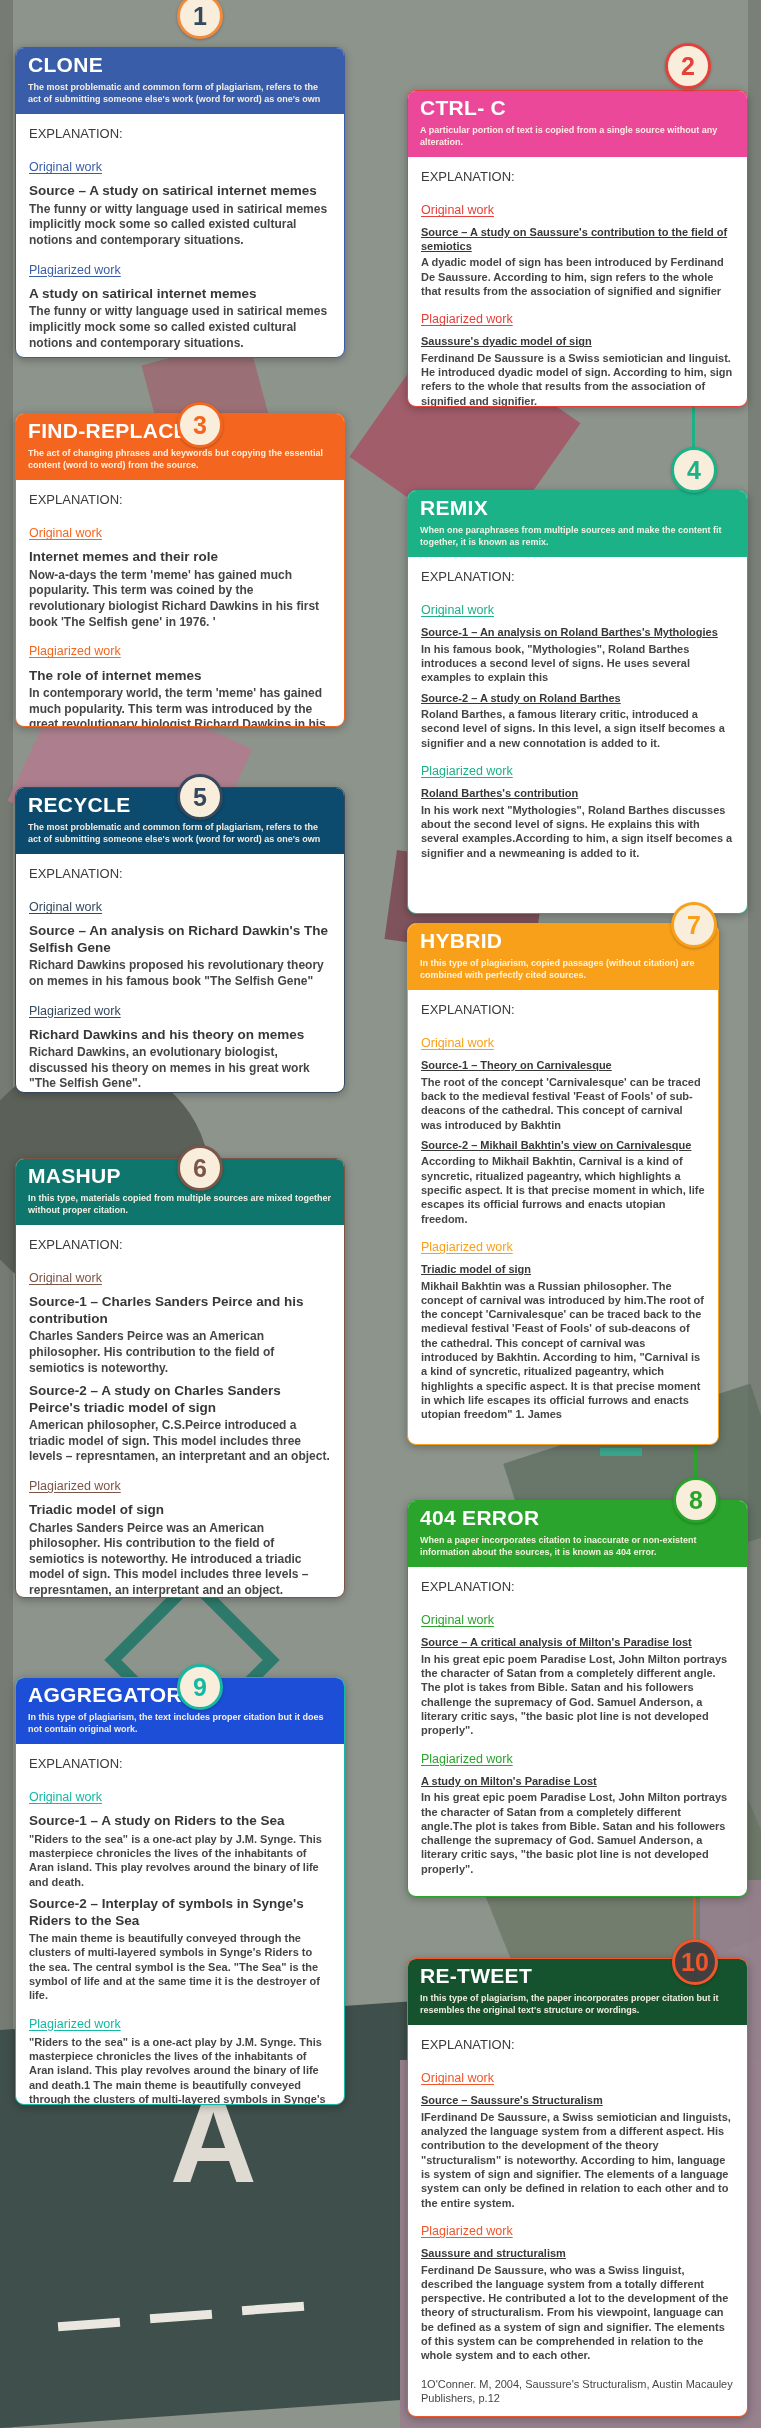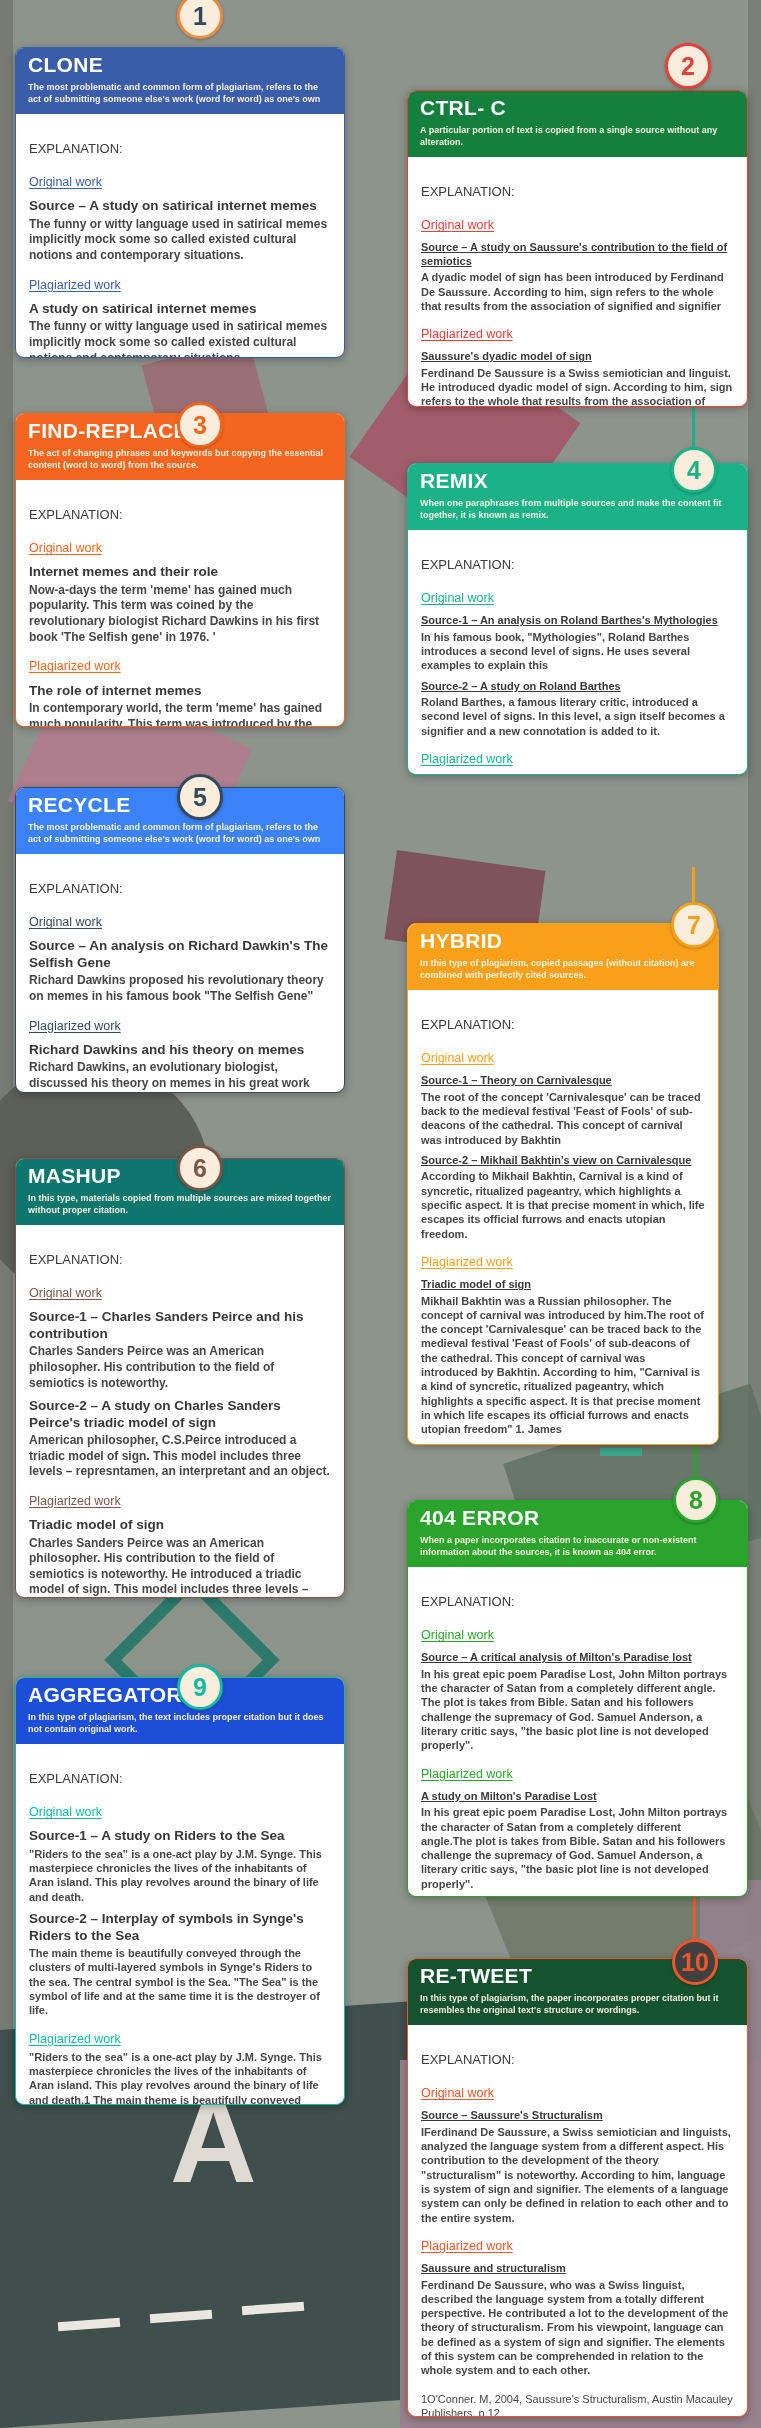--- a/index.html
+++ b/index.html
@@ -26,21 +26,21 @@
   .dash1{left:58px;top:2320px;} .dash2{left:150px;top:2312px;} .dash3{left:242px;top:2304px;}
   .bg-letter{left:170px;top:2080px;font-weight:700;font-size:120px;color:#dfdbd2;line-height:1;}
   
   .connector{position:absolute;width:3px;z-index:1;}
   .badge{position:absolute;width:46px;height:46px;border-radius:50%;border:3px solid;box-sizing:border-box;
          background:#f8eedb;display:flex;align-items:center;justify-content:center;
          font-weight:700;font-size:25px;z-index:3;box-shadow:0 1px 3px rgba(0,0,0,.25);}
   
   .card{position:absolute;background:#ffffff;border:1px solid;border-radius:9px;
         box-shadow:0 2px 8px rgba(0,0,0,.28);overflow:hidden;z-index:2;box-sizing:border-box;}
-  .card-header{padding:6px 13px 9px;border-radius:8px 8px 0 0;margin:-1px -1px 15px -1px;}
+  .card-header{padding:6px 13px 9px;border-radius:8px 8px 0 0;margin:-1px -1px 0 -1px;}
   .card-title{margin:0;font-size:21px;font-weight:700;color:#ffffff;letter-spacing:.3px;}
   .card-subtitle{margin:4px 0 0;font-size:9px;font-weight:700;color:rgba(255,246,230,.95);line-height:1.35;}
   .card-body{padding:10px 13px;color:#464646;line-height:1.3;}
   .explanation{font-size:13px;color:#3a3a3a;margin:2px 0 10px;}
   .work-link{display:inline-block;font-size:12.5px;text-decoration:underline;text-underline-offset:2px;
              margin:6px 0 3px;cursor:pointer;}
   .sec-head{margin:5px 0 2px;font-size:13.5px;line-height:1.22;color:#383838;font-weight:700;}
   .col-right .sec-head{font-size:11px;text-decoration:underline;}
   .sec-body{margin:0 0 7px;font-weight:bold;}
   .footnote{margin:14px 0 0;}
@@ -75,52 +75,52 @@
       <header class="card-header" style="background: rgb(58, 93, 169);">
         <h2 class="card-title">CLONE</h2>
         <p class="card-subtitle">The most problematic and common form of plagiarism, refers to the act of submitting someone else's work (word for word) as one's own</p>
       </header>
       <div class="card-body" style="font-size: 12px;"><div class="explanation">EXPLANATION:</div><a class="work-link" style="color: rgb(58, 93, 169);">Original work</a><h3 class="sec-head">Source – A study on satirical internet memes</h3><p class="sec-body">The funny or witty language used in satirical memes implicitly mock some so called existed cultural notions and contemporary situations.</p><a class="work-link" style="color: rgb(58, 93, 169);">Plagiarized work</a><h3 class="sec-head">A study on satirical internet memes</h3><p class="sec-body">The funny or witty language used in satirical memes implicitly mock some so called existed cultural notions and contemporary situations.</p></div>
     </section>
     <div class="badge" style="left: 177px; top: -7px; border-color: rgb(240, 138, 60); color: rgb(52, 73, 94); background: rgb(248, 238, 219);">
       <span class="badge-num">1</span>
     </div>
     <section class="card col-right" style="left: 407px; top: 90px; width: 341px; height: 317px; border-color: rgb(230, 64, 58);">
-      <header class="card-header" style="background: #15803d;">
+      <header class="card-header" style="background: #ec4899;">
         <h2 class="card-title">CTRL- C</h2>
         <p class="card-subtitle">A particular portion of text is copied from a single source without any alteration.</p>
       </header>
       <div class="card-body" style="font-size: 11px;"><div class="explanation">EXPLANATION:</div><a class="work-link" style="color: rgb(230, 64, 58);">Original work</a><h3 class="sec-head">Source – A study on Saussure's contribution to the field of semiotics</h3><p class="sec-body">A dyadic model of sign has been introduced by Ferdinand De Saussure. According to him, sign refers to the whole that results from the association of signified and signifier</p><a class="work-link" style="color: rgb(230, 64, 58);">Plagiarized work</a><h3 class="sec-head">Saussure's dyadic model of sign</h3><p class="sec-body">Ferdinand De Saussure is a Swiss semiotician and linguist. He introduced dyadic model of sign. According to him, sign refers to the whole that results from the association of signified and signifier.</p></div>
     </section>
     <div class="badge" style="left: 665px; top: 43px; border-color: rgb(230, 64, 58); color: rgb(230, 64, 58); background: rgb(248, 238, 219);">
       <span class="badge-num">2</span>
     </div>
     <section class="card col-left" style="left: 15px; top: 413px; width: 330px; height: 314px; border-color: rgb(244, 102, 31);">
       <header class="card-header" style="background: rgb(244, 102, 31);">
         <h2 class="card-title">FIND-REPLACE</h2>
         <p class="card-subtitle">The act of changing phrases and keywords but copying the essential content (word to word) from the source.</p>
       </header>
       <div class="card-body" style="font-size: 12px;"><div class="explanation">EXPLANATION:</div><a class="work-link" style="color: rgb(244, 102, 31);">Original work</a><h3 class="sec-head">Internet memes and their role</h3><p class="sec-body">Now-a-days the term 'meme' has gained much popularity. This term was coined by the revolutionary biologist Richard Dawkins in his first book 'The Selfish gene' in 1976. '</p><a class="work-link" style="color: rgb(244, 102, 31);">Plagiarized work</a><h3 class="sec-head">The role of internet memes</h3><p class="sec-body">In contemporary world, the term 'meme' has gained much popularity. This term was introduced by the great revolutionary biologist Richard Dawkins in his first book 'The Selfish gene' in 1976</p></div>
     </section>
     <div class="badge" style="left: 177px; top: 402px; border-color: rgb(244, 102, 31); color: rgb(244, 102, 31); background: rgb(248, 238, 219);">
       <span class="badge-num">3</span>
     </div>
     <div class="connector" style="left: 692px; top: 407px; height: 63px; background: rgb(27, 178, 135);"></div>
-    <section class="card col-right" style="left: 407px; top: 463px; width: 341px; height: 312px; border-color: rgb(27, 178, 135);">
+    <section class="card col-right" style="left: 407px; top: 490px; width: 341px; height: 424px; border-color: rgb(27, 178, 135);">
       <header class="card-header" style="background: rgb(27, 178, 135);">
         <h2 class="card-title">REMIX</h2>
         <p class="card-subtitle">When one paraphrases from multiple sources and make the content fit together, it is known as remix.</p>
       </header>
       <div class="card-body" style="font-size: 11px;"><div class="explanation">EXPLANATION:</div><a class="work-link" style="color: rgb(27, 178, 135);">Original work</a><h3 class="sec-head">Source-1 – An analysis on Roland Barthes's Mythologies</h3><p class="sec-body">In his famous book, "Mythologies", Roland Barthes introduces a second level of signs. He uses several examples to explain this</p><h3 class="sec-head">Source-2 – A study on Roland Barthes</h3><p class="sec-body">Roland Barthes, a famous literary critic, introduced a second level of signs. In this level, a sign itself becomes a signifier and a new connotation is added to it.</p><a class="work-link" style="color: rgb(27, 178, 135);">Plagiarized work</a><h3 class="sec-head">Roland Barthes's contribution</h3><p class="sec-body">In his work next "Mythologies", Roland Barthes discusses about the second level of signs. He explains this with several examples.According to him, a sign itself becomes a signifier and a newmeaning is added to it.</p></div>
     </section>
     <div class="badge" style="left: 671px; top: 447px; border-color: rgb(27, 178, 135); color: rgb(27, 178, 135); background: rgb(248, 238, 219);">
       <span class="badge-num">4</span>
     </div>
     <section class="card col-left" style="left: 15px; top: 787px; width: 330px; height: 306px; border-color: rgb(52, 73, 94);">
-      <header class="card-header" style="background: #3b82f6;">
+      <header class="card-header" style="background: #0c4a6e;">
         <h2 class="card-title">RECYCLE</h2>
         <p class="card-subtitle">The most problematic and common form of plagiarism, refers to the act of submitting someone else's work (word for word) as one's own</p>
       </header>
       <div class="card-body" style="font-size: 12px;"><div class="explanation">EXPLANATION:</div><a class="work-link" style="color: rgb(52, 73, 94);">Original work</a><h3 class="sec-head">Source – An analysis on Richard Dawkin's The Selfish Gene</h3><p class="sec-body">Richard Dawkins proposed his revolutionary theory on memes in his famous book "The Selfish Gene"</p><a class="work-link" style="color: rgb(52, 73, 94);">Plagiarized work</a><h3 class="sec-head">Richard Dawkins and his theory on memes</h3><p class="sec-body">Richard Dawkins, an evolutionary biologist, discussed his theory on memes in his great work "The Selfish Gene".</p></div>
     </section>
     <div class="badge" style="left: 177px; top: 774px; border-color: rgb(52, 73, 94); color: rgb(52, 73, 94); background: rgb(248, 238, 219);">
       <span class="badge-num">5</span>
     </div>
     <section class="card col-left" style="left: 15px; top: 1158px; width: 330px; height: 440px; border-color: rgb(123, 85, 72);">
       <header class="card-header" style="background: #0f766e;">

